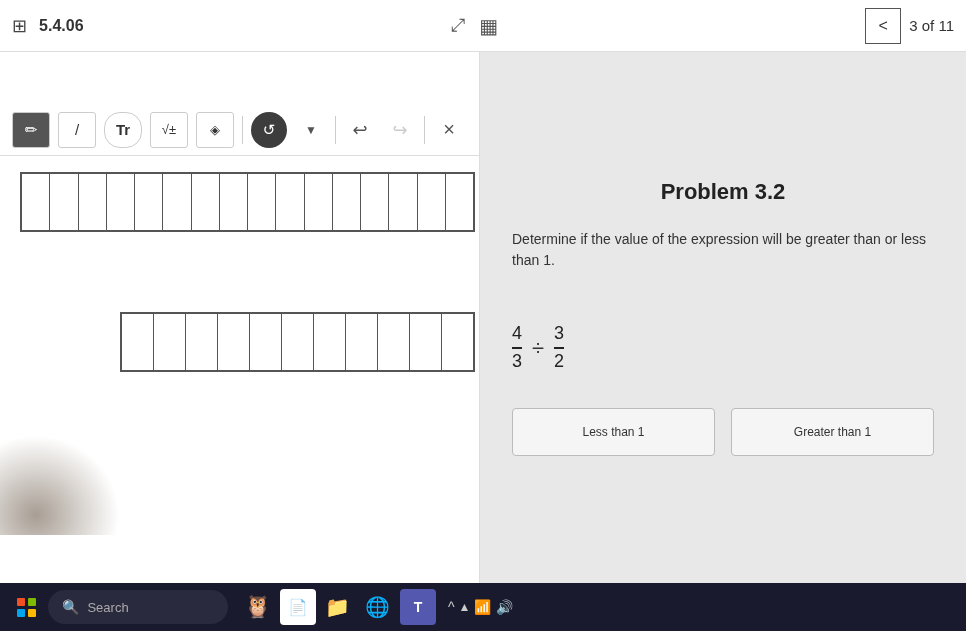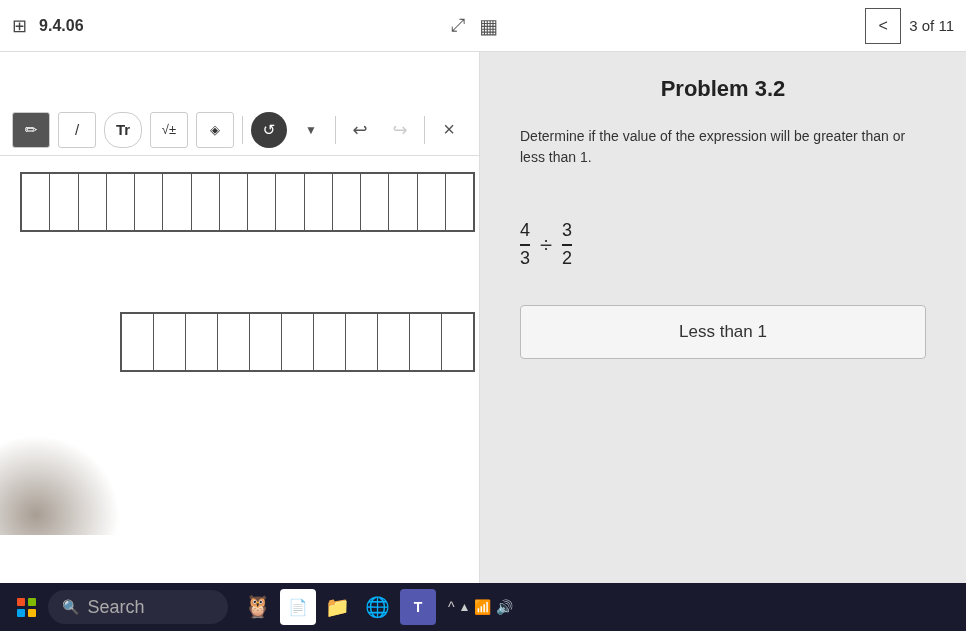--- a/index.html
+++ b/index.html
@@ -194,24 +194,25 @@
       width: 355px;
       height: 60px;
       border: 2px solid #555;
       display: flex;
     }
 
     
     .right-panel {
       flex: 1;
       background: #e8e8e8;
-      padding: 24px 40px;
+      padding: 24px 32px;
       display: flex;
       flex-direction: column;
       gap: 20px;
+      justify-content: center;
     }
 
     .problem-title {
       font-size: 22px;
       font-weight: 600;
       color: #222;
       text-align: center;
       margin-bottom: 4px;
     }
 
@@ -255,21 +256,21 @@
     .answer-buttons {
       display: flex;
       gap: 16px;
     }
     .answer-btn {
       flex: 1;
       padding: 16px 12px;
       background: #f5f5f5;
       border: 1.5px solid #bbb;
       border-radius: 4px;
-      font-size: 17px;
+      font-size: 12px;
       color: #333;
       cursor: pointer;
       text-align: center;
     }
 
     
     .taskbar {
       position: absolute;
       bottom: 0;
       left: 0;
@@ -304,21 +305,21 @@
       align-items: center;
       background: #2a2a3e;
       border-radius: 20px;
       padding: 4px 14px;
       gap: 8px;
       height: 34px;
       min-width: 180px;
     }
     .taskbar-search-text {
       color: #aaa;
-      font-size: 18px;
+      font-size: 13px;
     }
     .taskbar-app-icon {
       width: 36px;
       height: 36px;
       border-radius: 4px;
       display: flex;
       align-items: center;
       justify-content: center;
       cursor: pointer;
       font-size: 20px;
@@ -346,21 +347,21 @@
       background: radial-gradient(ellipse at 30% 80%, rgba(80,60,40,0.5) 0%, transparent 70%);
       pointer-events: none;
     }
   </style>
 </head>
 <body>
 
 <div class="top-bar">
   <div class="top-bar-left">
     <span class="grid-icon">⊞</span>
-    <span class="problem-id">9.4.06</span>
+    <span class="problem-id">5.4.06</span>
   </div>
   <div class="top-bar-center">
     <span class="center-icon">⤢</span>
     <span class="center-icon" style="font-size:20px;">▦</span>
   </div>
   <div class="top-bar-right">
     <button class="nav-btn">&lt;</button>
     <span class="progress-text">3 of 11</span>
   </div>
 </div>
@@ -432,20 +433,21 @@
       </div>
       <span class="divide-symbol">÷</span>
       <div class="fraction">
         <span class="numerator">3</span>
         <span class="denominator">2</span>
       </div>
     </div>
 
     <div class="answer-buttons">
       <button class="answer-btn">Less than 1</button>
+      <button class="answer-btn">Greater than 1</button>
     </div>
   </div>
 
 </div>
 
 <div class="taskbar">
   <div class="taskbar-start">
     <div class="taskbar-start-grid" id="startGrid">
         <div class="start-cell" style="background: rgb(242, 80, 34); width: 8px; height: 8px;"></div>
         <div class="start-cell" style="background: rgb(127, 186, 0); width: 8px; height: 8px;"></div>

